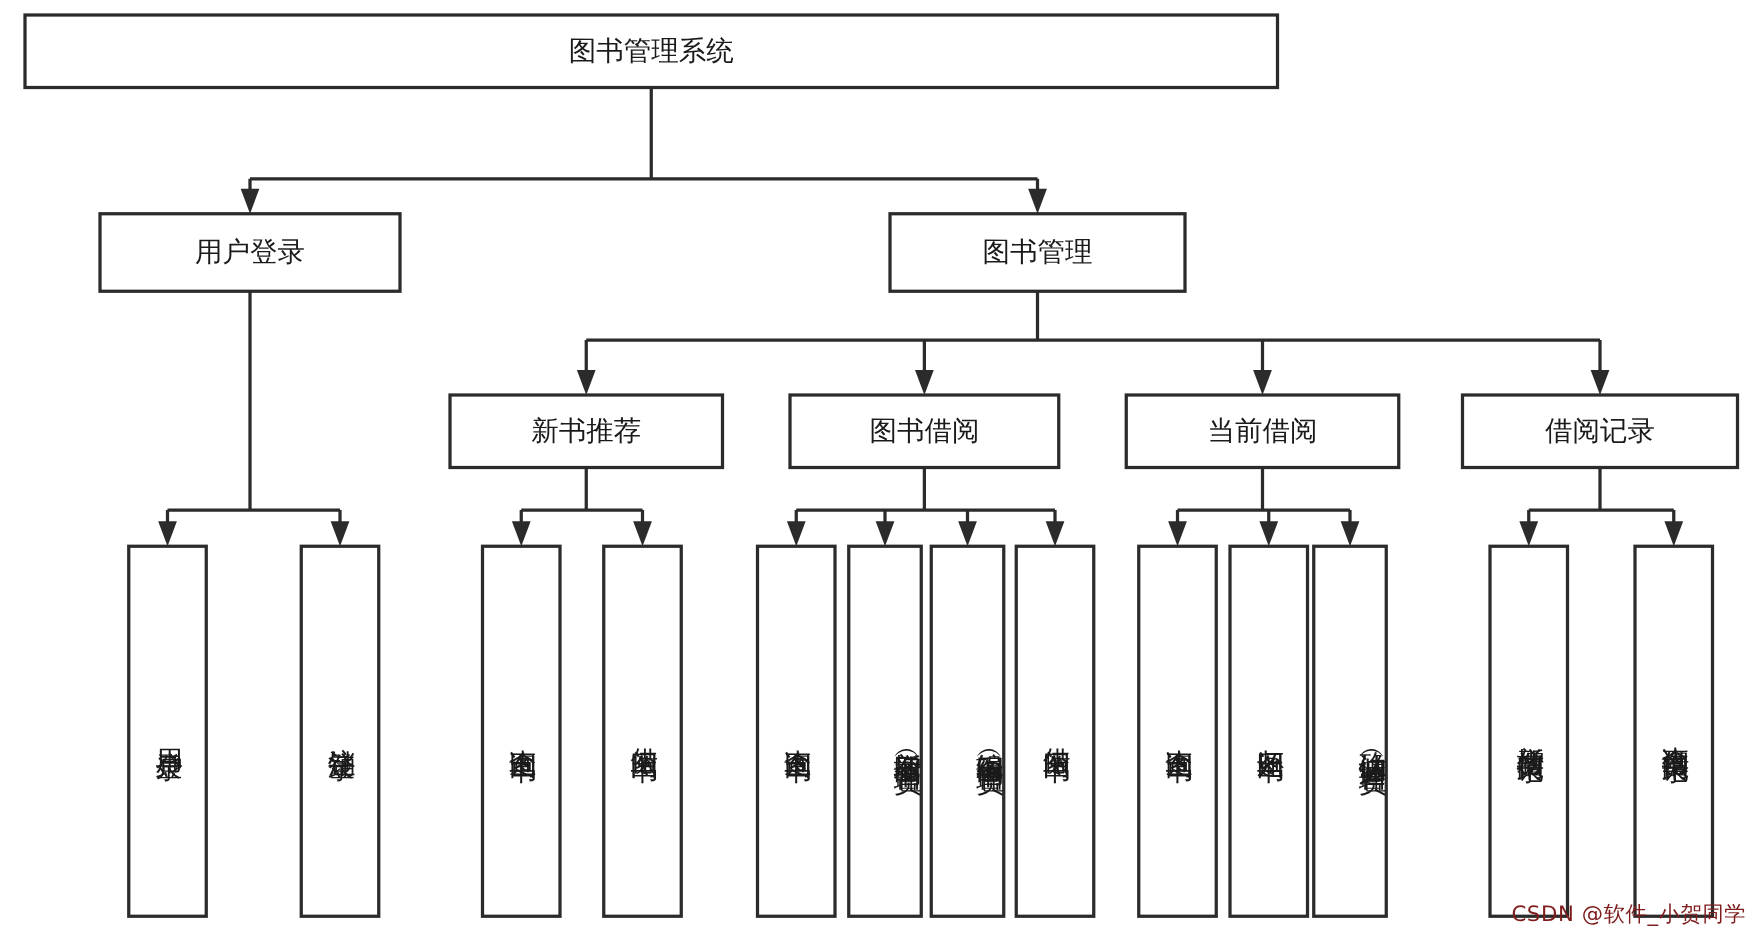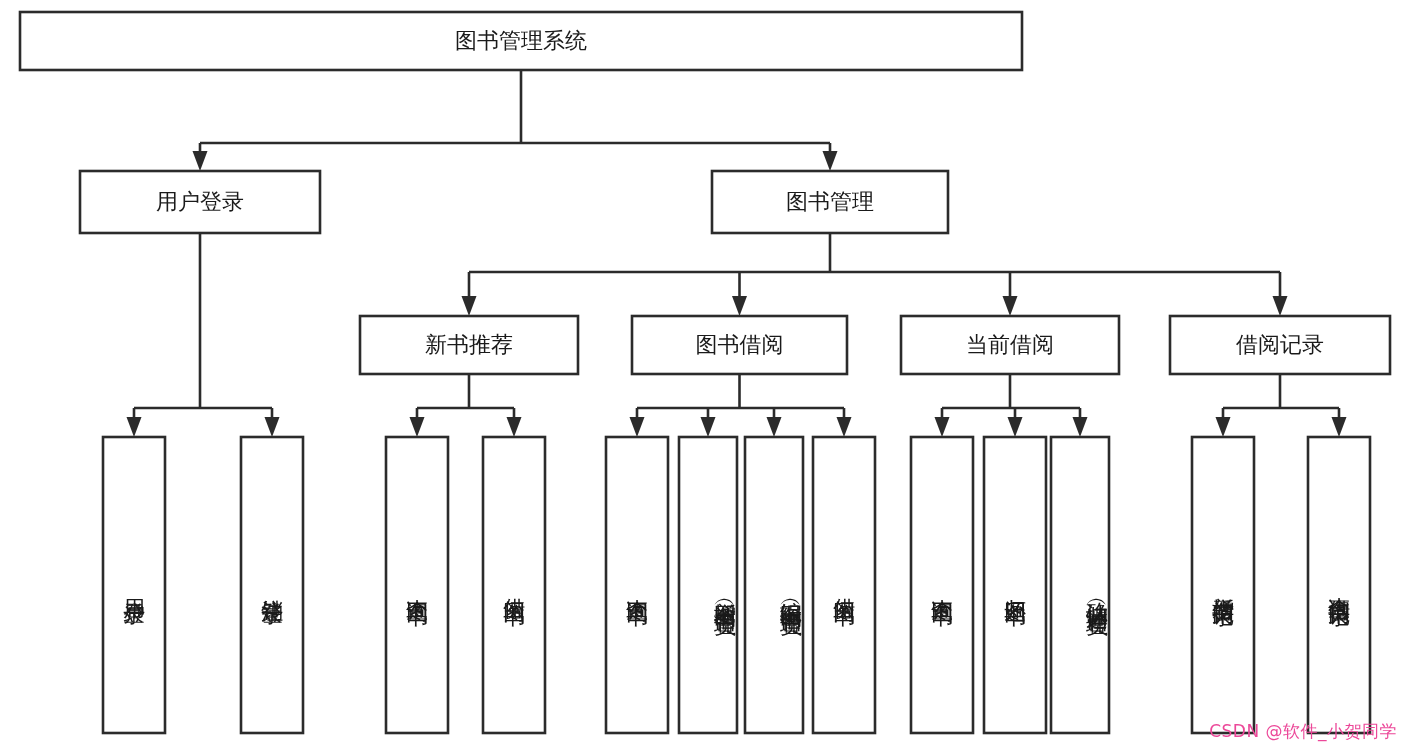--- a/index.html
+++ b/index.html
@@ -64,21 +64,21 @@
   }
   .vlabel.mid {
     align-items: center;
   }
   .watermark {
     position: absolute;
     right: 8px;
     bottom: 4px;
     font-family: "DejaVu Sans", "Liberation Sans", sans-serif;
     font-size: 17px;
-    color: #ec4899;
+    color: #7f1d1d;
     letter-spacing: 0.5px;
     user-select: none;
   }
 </style>
 </head>
 <body>
 
 <div id="diagram-root">
 
   <svg id="flowchart" viewBox="0 0 1405 747">

